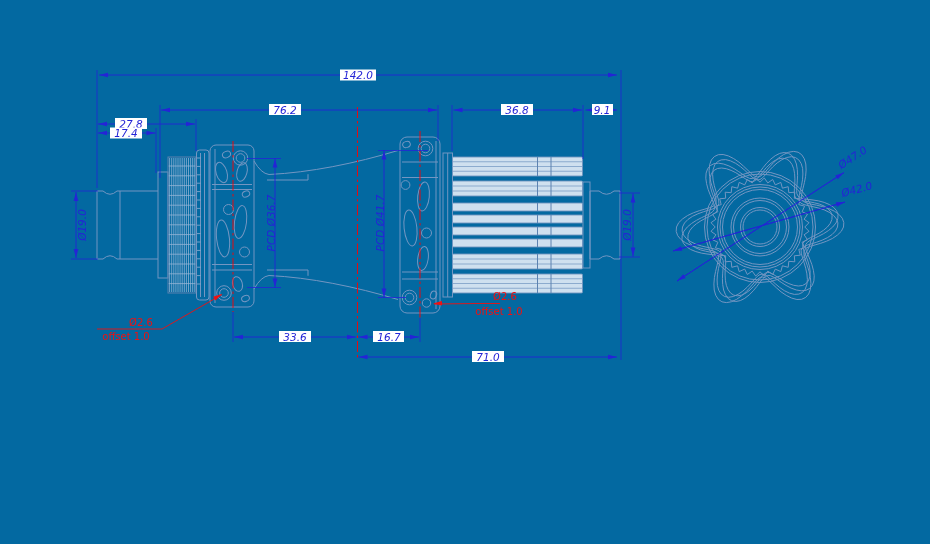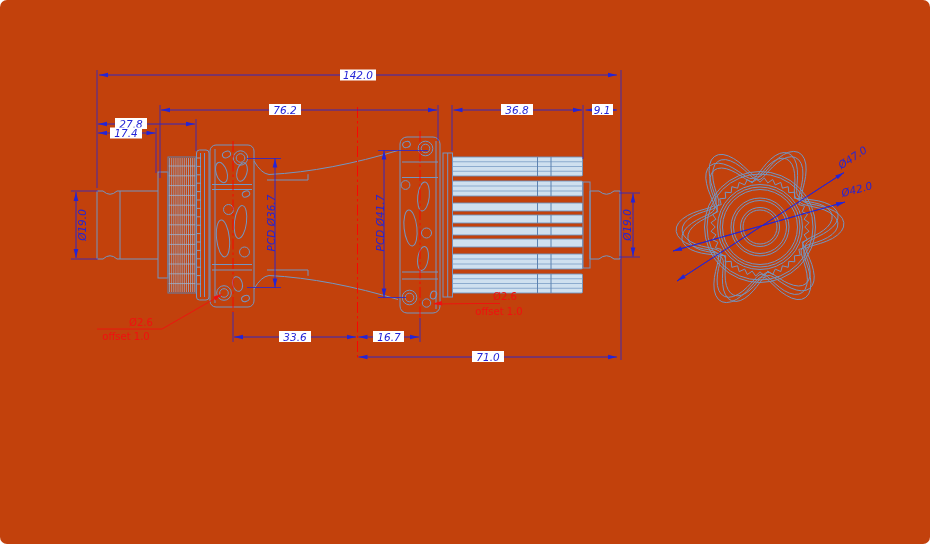--- a/index.html
+++ b/index.html
@@ -1,17 +1,17 @@
 <!DOCTYPE html>
 <html><head>
 <meta charset="utf-8">
 <style>
   html,body{margin:0;padding:0;background:#fff;}
-  #canvas{position:relative;width:930px;height:544px;background:#c2410c;overflow:hidden;
-          font-family:"DejaVu Sans",sans-serif;border-radius:7px;}
+  #canvas{position:relative;width:930px;height:544px;background:#0369a1;overflow:hidden;
+          font-family:"DejaVu Sans",sans-serif;}
   svg{display:block}
   .geo{stroke:#7396c2;fill:none;stroke-width:1}
   .geod{stroke:#5d82b0;fill:none;stroke-width:1}
   .thin{stroke:#9ab7d8;fill:none;stroke-width:.75}
   .dim{stroke:#2424d6;fill:none;stroke-width:.9}
   .ext{stroke:#2424d6;fill:none;stroke-width:.8}
   .ctr{stroke:#ff0000;fill:none;stroke-width:.9;stroke-dasharray:11 3 2.5 3}
   .red{stroke:#f01010;fill:none;stroke-width:.9}
   .band{fill:#cfe0ef;stroke:#6f94c0;stroke-width:.9}
   text.d{fill:#2424d6;font:italic 10.5px "DejaVu Sans",sans-serif;text-anchor:middle}

